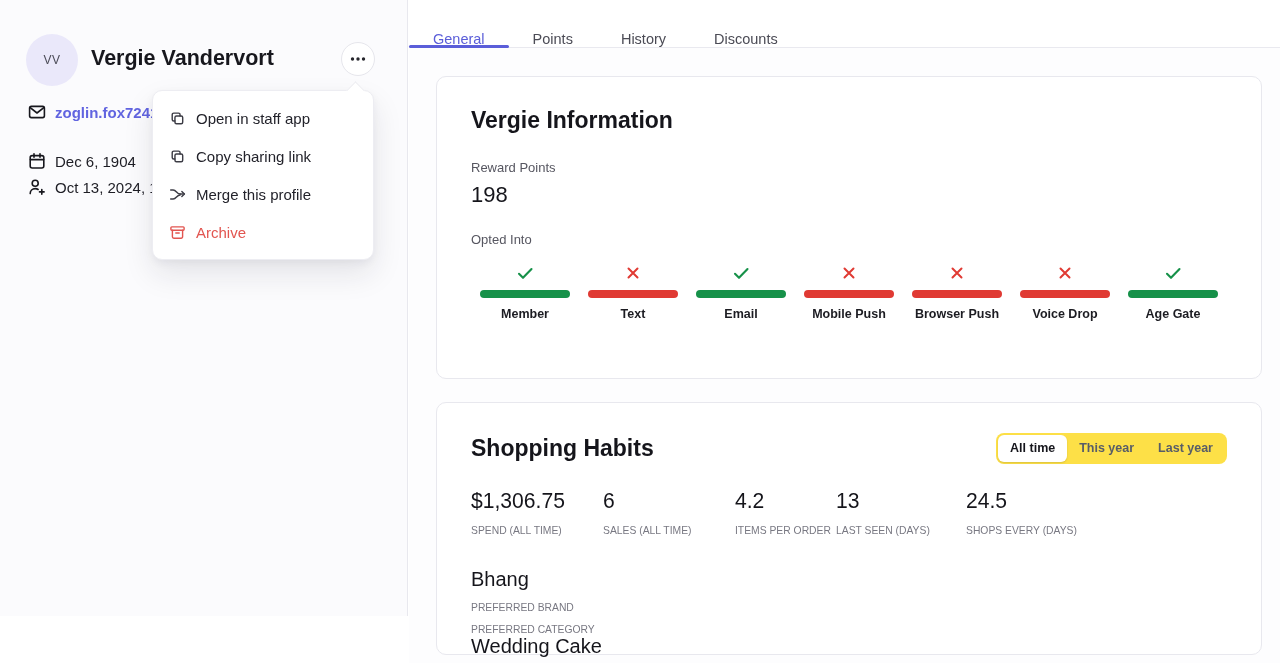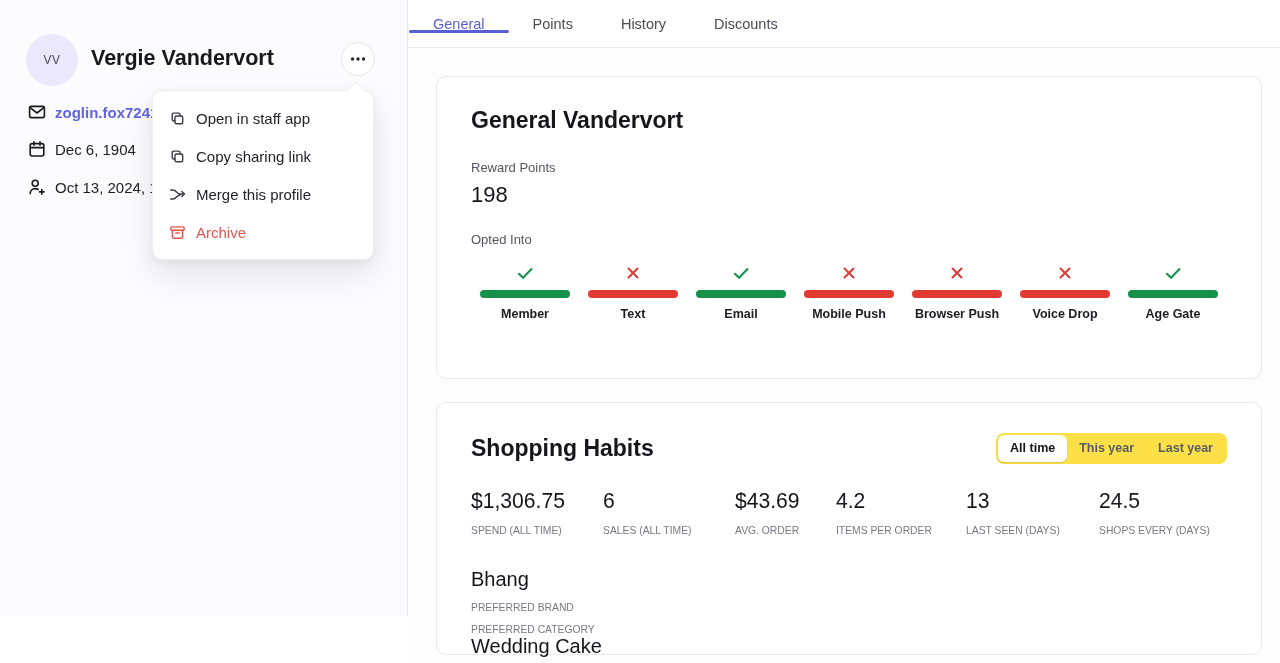--- a/index.html
+++ b/index.html
@@ -29,21 +29,21 @@
   .more-btn {
     position: absolute; left: 341px; top: 42px; width: 34px; height: 34px;
     border-radius: 50%; border: 1px solid #e6e6ec; background: #ffffff;
     display: flex; align-items: center; justify-content: center; cursor: pointer;
   }
   .contact-row {
     position: absolute; left: 28px; display: flex; align-items: center;
     gap: 9px; font-size: 15px; color: #1d1d24; white-space: nowrap;
   }
   .row-email  { top: 103px; }
-  .row-birth  { top: 140px; }
+  .row-birth  { top: 152px; }
   .row-created{ top: 178px; }
   .email-link { color: #6164e0; font-weight: 600; text-decoration: none; }
   .contact-row svg { flex: 0 0 auto; }
 
   
   .menu {
     position: absolute; left: 152px; top: 90px; width: 222px;
     background: #fff; border: 1px solid #ededf2; border-radius: 10px;
     box-shadow: 0 14px 30px rgba(25,25,50,.10), 0 3px 8px rgba(25,25,50,.05);
     padding: 8px 0; z-index: 5;
@@ -57,21 +57,21 @@
     height: 38px; display: flex; align-items: center; gap: 10px;
     padding: 0 16px; font-size: 15px; color: #23232b; cursor: pointer;
   }
   .menu-item svg { color: #3c3c45; }
   .menu-item.danger, .menu-item.danger svg { color: #e25550; }
 
   
   .main { position: absolute; left: 409px; top: 0; right: 0; bottom: 0; background: #fdfdfe; }
   .tabbar {
     height: 48px; border-bottom: 1px solid #e9e9ef;
-    display: flex; align-items: center; background: #fff;
+    display: flex; align-items: flex-end; background: #fff;
   }
   .tab {
     padding: 0 24px; font-size: 14.5px; color: #4b4b55;
     display: flex; align-items: center; position: relative; cursor: pointer;
   }
   .tab.active { color: #5b5ed9; }
   .tab.active::after {
     content: ""; position: absolute; left: 0; right: 0; bottom: -1px;
     height: 3px; background: #5b5ed9; border-radius: 2px;
   }
@@ -225,21 +225,21 @@
 <main class="main">
 
   <nav class="tabbar">
     <div class="tab active">General</div>
     <div class="tab">Points</div>
     <div class="tab">History</div>
     <div class="tab">Discounts</div>
   </nav>
 
   <section class="card card-general">
-    <h2 class="card-title" style="margin-bottom:26px;">General Vandervort</h2>
+    <h2 class="card-title" style="margin-bottom:26px;">Vergie Information</h2>
 
     <div class="small-label">Reward Points</div>
     <div class="points-value">198</div>
 
     <div class="small-label opted-label">Opted Into</div>
 
     <div class="channels">
 
       <div class="channel">
         <span>
@@ -327,24 +327,20 @@
     <div class="stats">
       <div class="stat">
         <div class="stat-value">$1,306.75</div>
         <div class="stat-label">SPEND (ALL TIME)</div>
       </div>
       <div class="stat">
         <div class="stat-value">6</div>
         <div class="stat-label">SALES (ALL TIME)</div>
       </div>
       <div class="stat">
-        <div class="stat-value">$43.69</div>
-        <div class="stat-label">AVG. ORDER</div>
-      </div>
-      <div class="stat">
         <div class="stat-value">4.2</div>
         <div class="stat-label">ITEMS PER ORDER</div>
       </div>
       <div class="stat">
         <div class="stat-value">13</div>
         <div class="stat-label">LAST SEEN (DAYS)</div>
       </div>
       <div class="stat">
         <div class="stat-value">24.5</div>
         <div class="stat-label">SHOPS EVERY (DAYS)</div>

